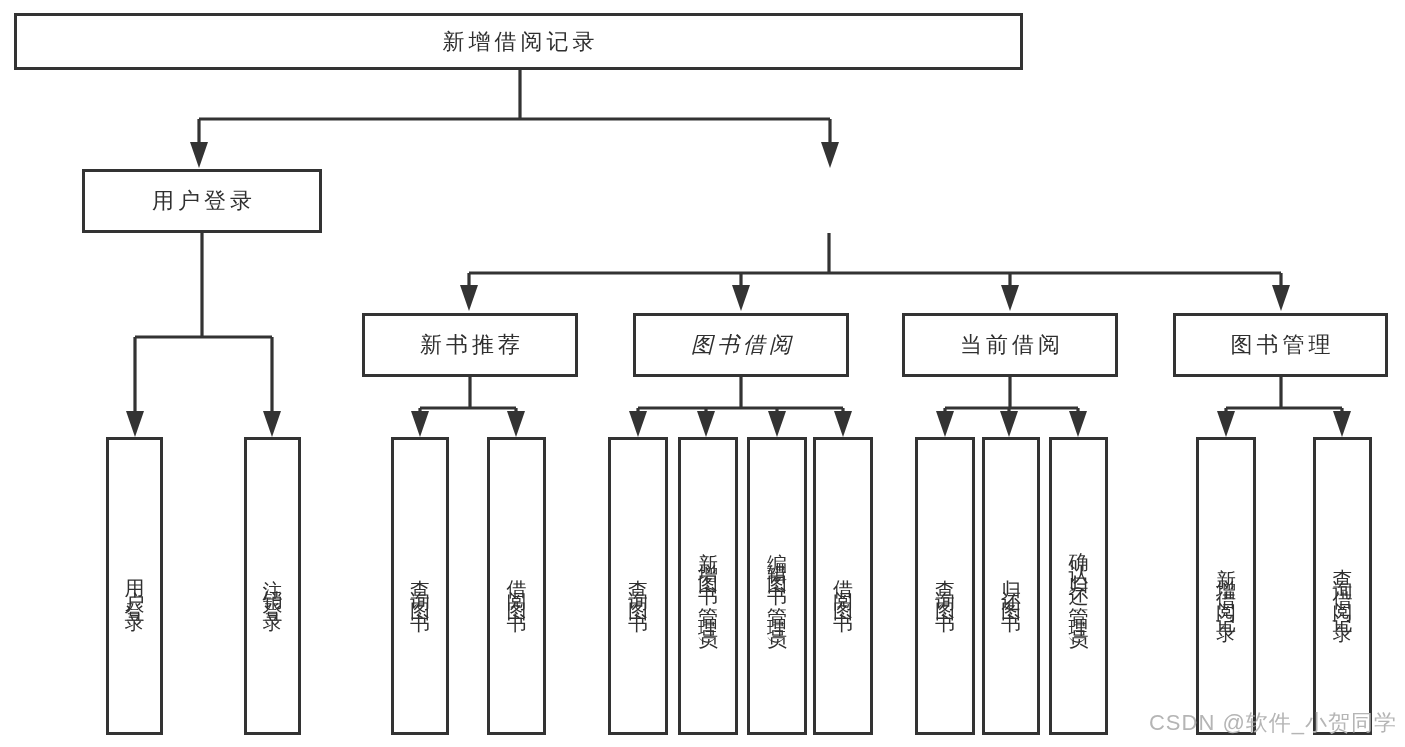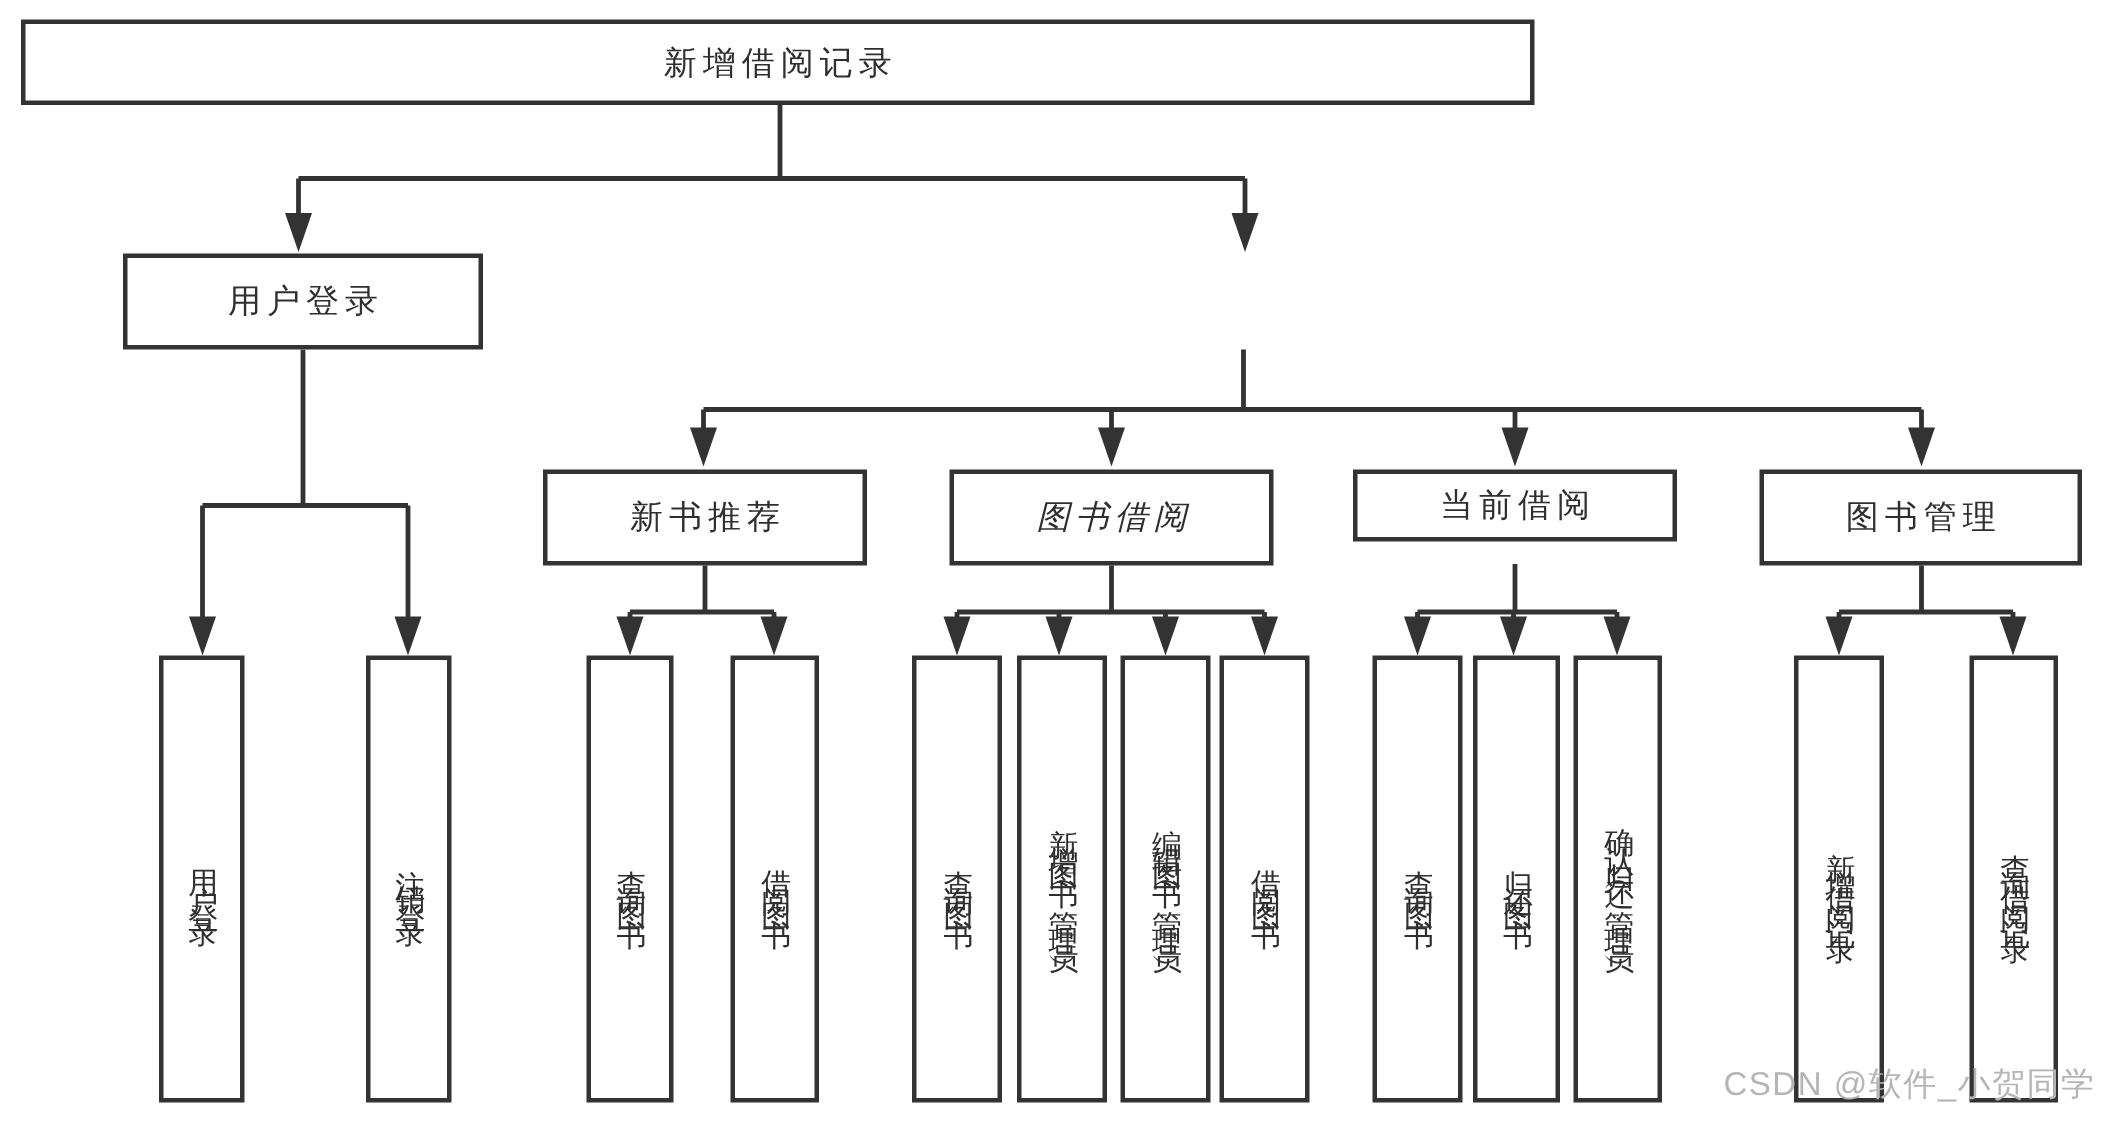--- a/index.html
+++ b/index.html
@@ -28,21 +28,21 @@
     letter-spacing:11px;
     line-height:1.15;
     white-space:nowrap;
   }
   
   .n-root{left:14px;  top:13px;  width:1009px;height:57px;}
   .n-l2a {left:82px;  top:169px; width:240px; height:64px;}
   .n-l2b {left:710px; top:169px; width:237px; height:64px;}
   .n-l3a {left:362px; top:313px; width:216px; height:64px;}
   .n-l3b {left:633px; top:313px; width:216px; height:64px;font-style:italic;}
-  .n-l3c {left:902px; top:313px; width:216px; height:48px;}
+  .n-l3c {left:902px; top:313px; width:216px; height:64px;}
   .n-l3d {left:1173px;top:313px; width:215px; height:64px;}
   .leaf  {top:437px;height:298px;}
   .n-f1 {left:106px; width:57px;}
   .n-f2 {left:244px; width:57px;}
   .n-f3 {left:391px; width:58px;}
   .n-f4 {left:487px; width:59px;}
   .n-f5 {left:608px; width:60px;}
   .n-f6 {left:678px; width:60px;}
   .n-f7 {left:747px; width:60px;}
   .n-f8 {left:813px; width:60px;}

